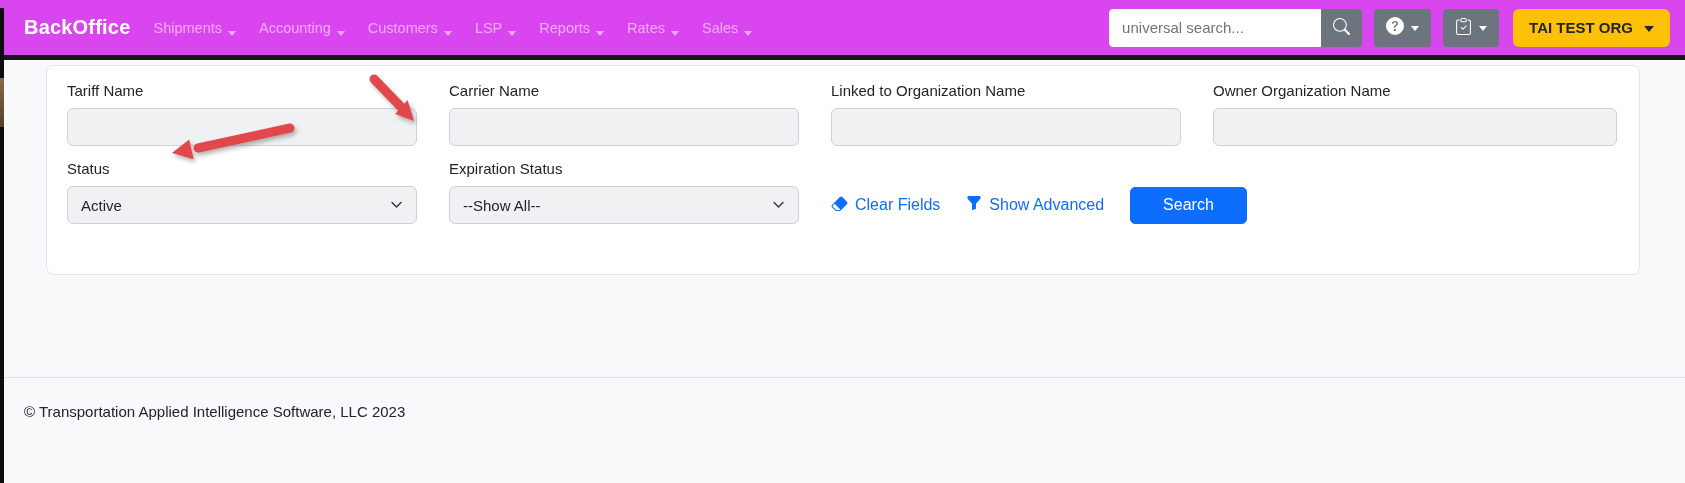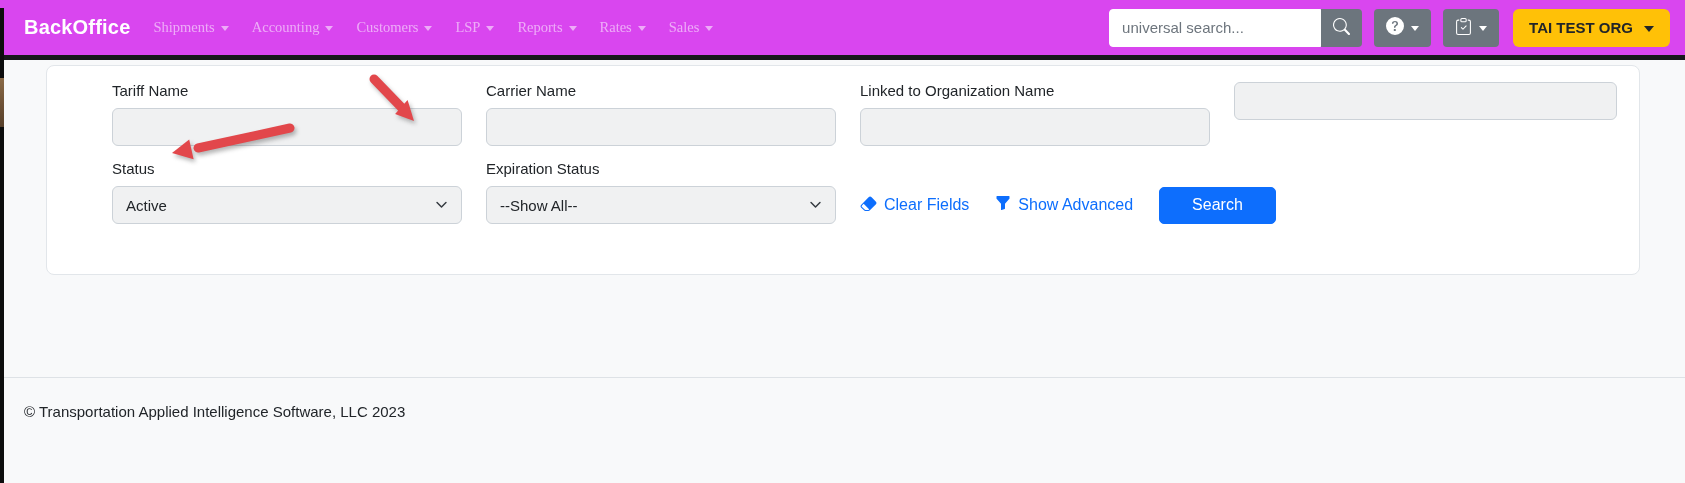--- a/index.html
+++ b/index.html
@@ -14,23 +14,23 @@
   
   .navbar {
     position: absolute; top:0; left:0; width:100%; height:55px;
     background:#d946ef; display:flex; align-items:center;
     padding:0 15px 0 24px; z-index:10;
   }
   .black-bar { position:absolute; top:55px; left:0; width:100%; height:5px; background:#17181a; z-index:9; }
   .brand { color:#fff; font-size:20px; font-weight:700; letter-spacing:.2px; margin-right:19px; cursor:pointer; }
   .nav-items { display:flex; align-items:center; }
   .nav-item {
-    display:flex; align-items:center; gap:6px;
+    display:flex; align-items:flex-end; gap:6px;
     color:rgba(255,255,255,.55); font-size:14.5px;
-    margin-right:15px; padding:8px 4px; cursor:pointer; white-space:nowrap;font-family:Liberation Serif, serif;
+    margin-right:15px; padding:8px 4px; cursor:pointer; white-space:nowrap;
   }
   .caret {
     width:0; height:0; display:inline-block; margin-top:2px;
     border-left:4.5px solid transparent; border-right:4.5px solid transparent;
     border-top:5px solid currentColor;
   }
   .nav-right { margin-left:auto; display:flex; align-items:center; }
   .search-group { display:flex; height:38px; }
   .search-input {
     width:212px; height:38px; border:1px solid #fff; border-radius:4px 0 0 4px;
@@ -68,21 +68,21 @@
     font-size:16px; padding:7px 14px; height:38px; cursor:pointer; white-space:nowrap;
     font-family:"Liberation Sans", sans-serif;
   }
 
   
   .card {
     margin:11px 45px 0 46px; background:#fff;
     border:1px solid #e2e6ea; border-radius:8px;
     padding:16px 22px 50px 20px;
   }
-  .form-grid { display:grid; grid-template-columns:350px 350px 350px 1fr; column-gap:24px;margin-left:45px; }
+  .form-grid { display:grid; grid-template-columns:350px 350px 350px 1fr; column-gap:32px; }
   .field-label { display:block; font-size:15px; color:#212529; margin-bottom:9px; }
   .text-input {
     width:100%; height:38px; background:#f0f1f2; border:1px solid #ccd2d8;
     border-radius:6px; padding:0 12px; font-size:15px; color:#212529;
     font-family:"Liberation Sans", sans-serif;
   }
   .row2 { margin-top:14px; }
   .select {
     height:38px; background:#f0f1f2; border:1px solid #ccd2d8; border-radius:6px;
     padding:0 13px; display:flex; align-items:center; justify-content:space-between;
@@ -215,20 +215,21 @@
         <label class="field-label">Carrier Name</label>
         <input class="text-input" type="text" value="" style="">
       </div>
 
       <div>
         <label class="field-label">Linked to Organization Name</label>
         <input class="text-input" type="text" value="" style="">
       </div>
 
       <div>
+        <label class="field-label">Owner Organization Name</label>
         <input class="text-input" type="text" value="" style="">
       </div>
 
       <div class="row2">
         <label class="field-label">Status</label>
         <div class="select">
           <span>Active</span>
           <span>
             <svg width="13" height="13" viewBox="0 0 16 16">
                 <path d="M2.5 5.5 8 11l5.5-5.5" fill="none" stroke="#343a40" stroke-width="1.8" stroke-linecap="round" stroke-linejoin="round"></path>

